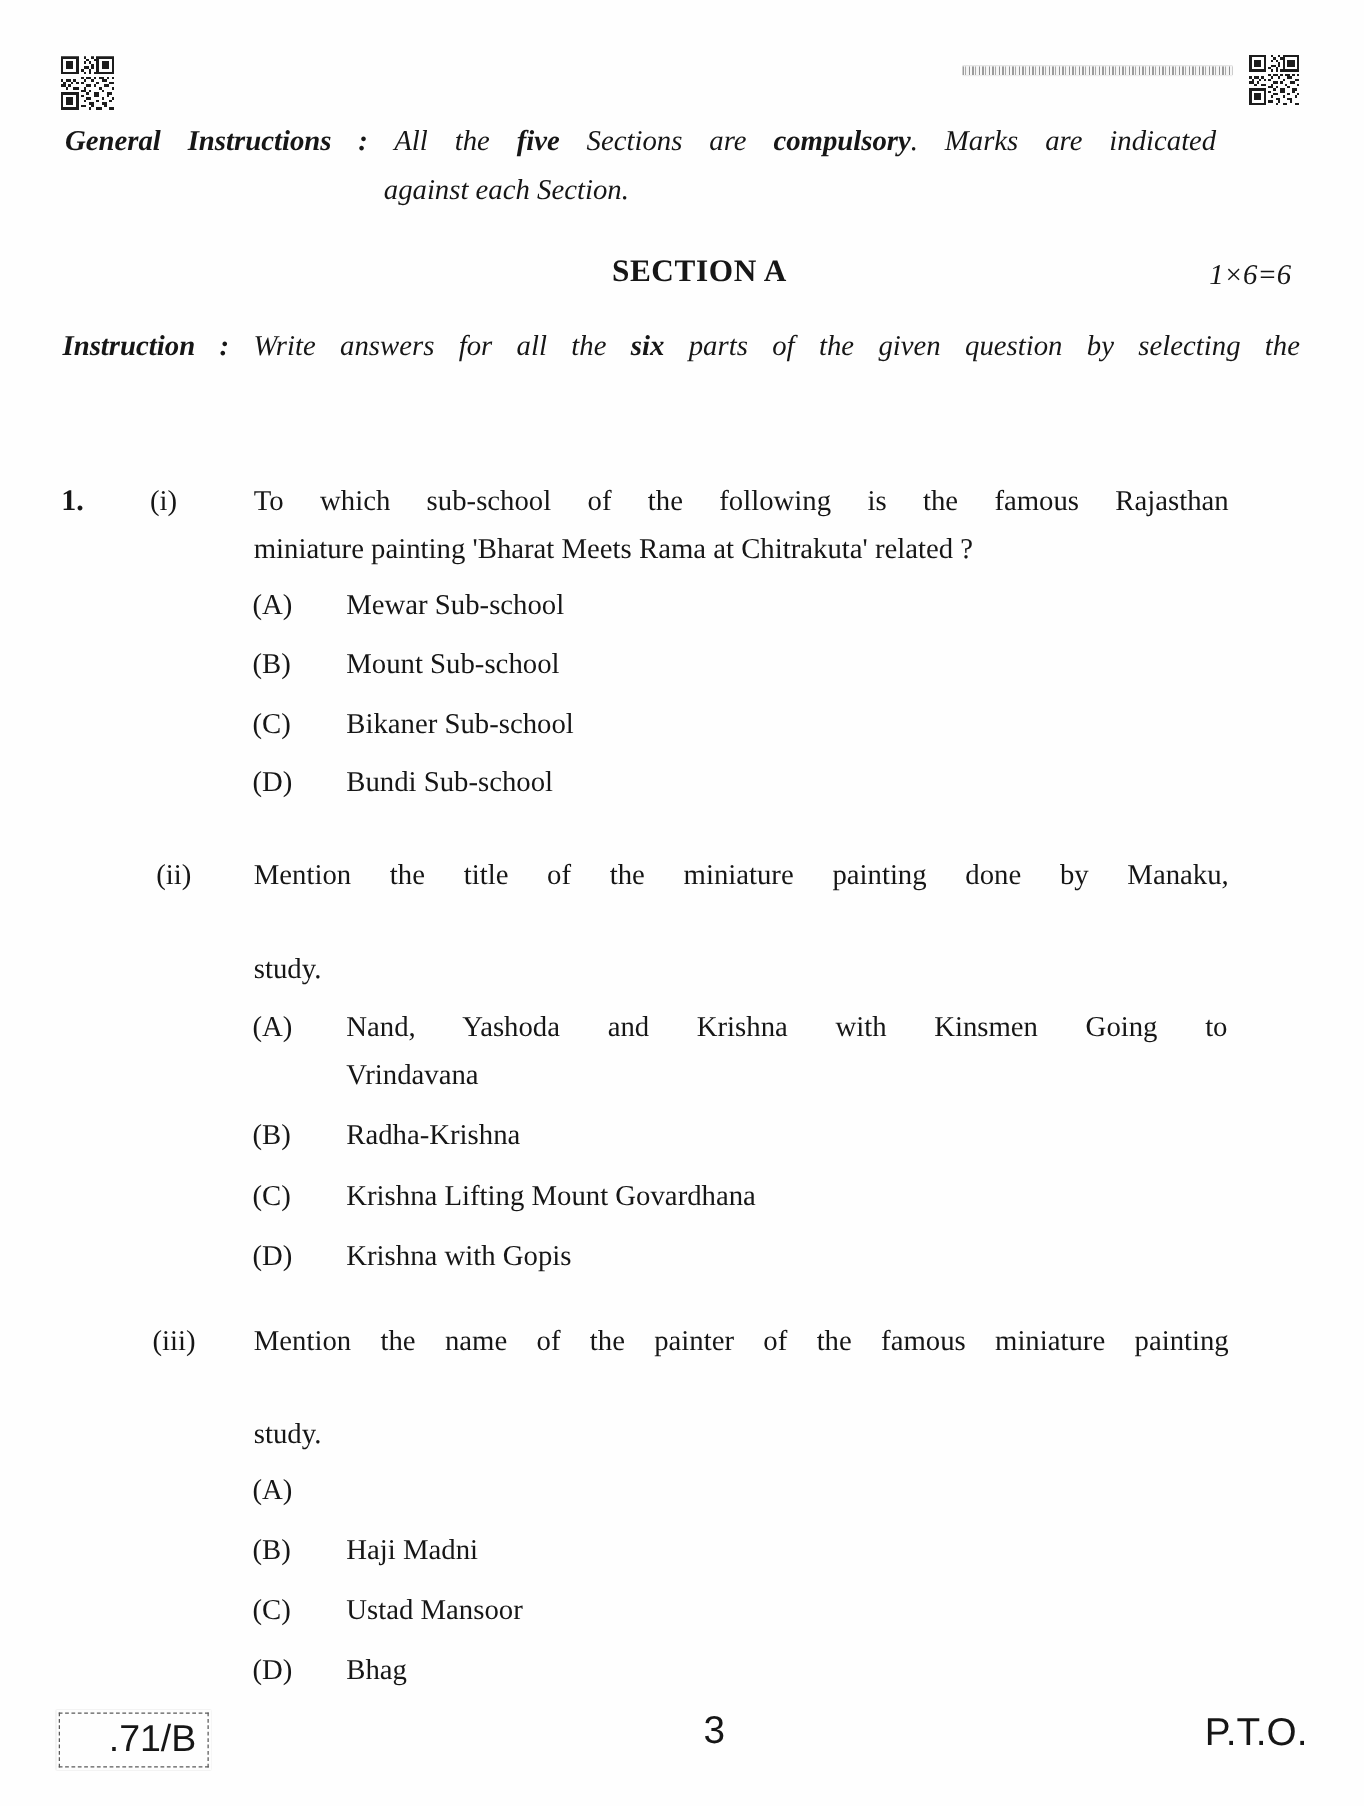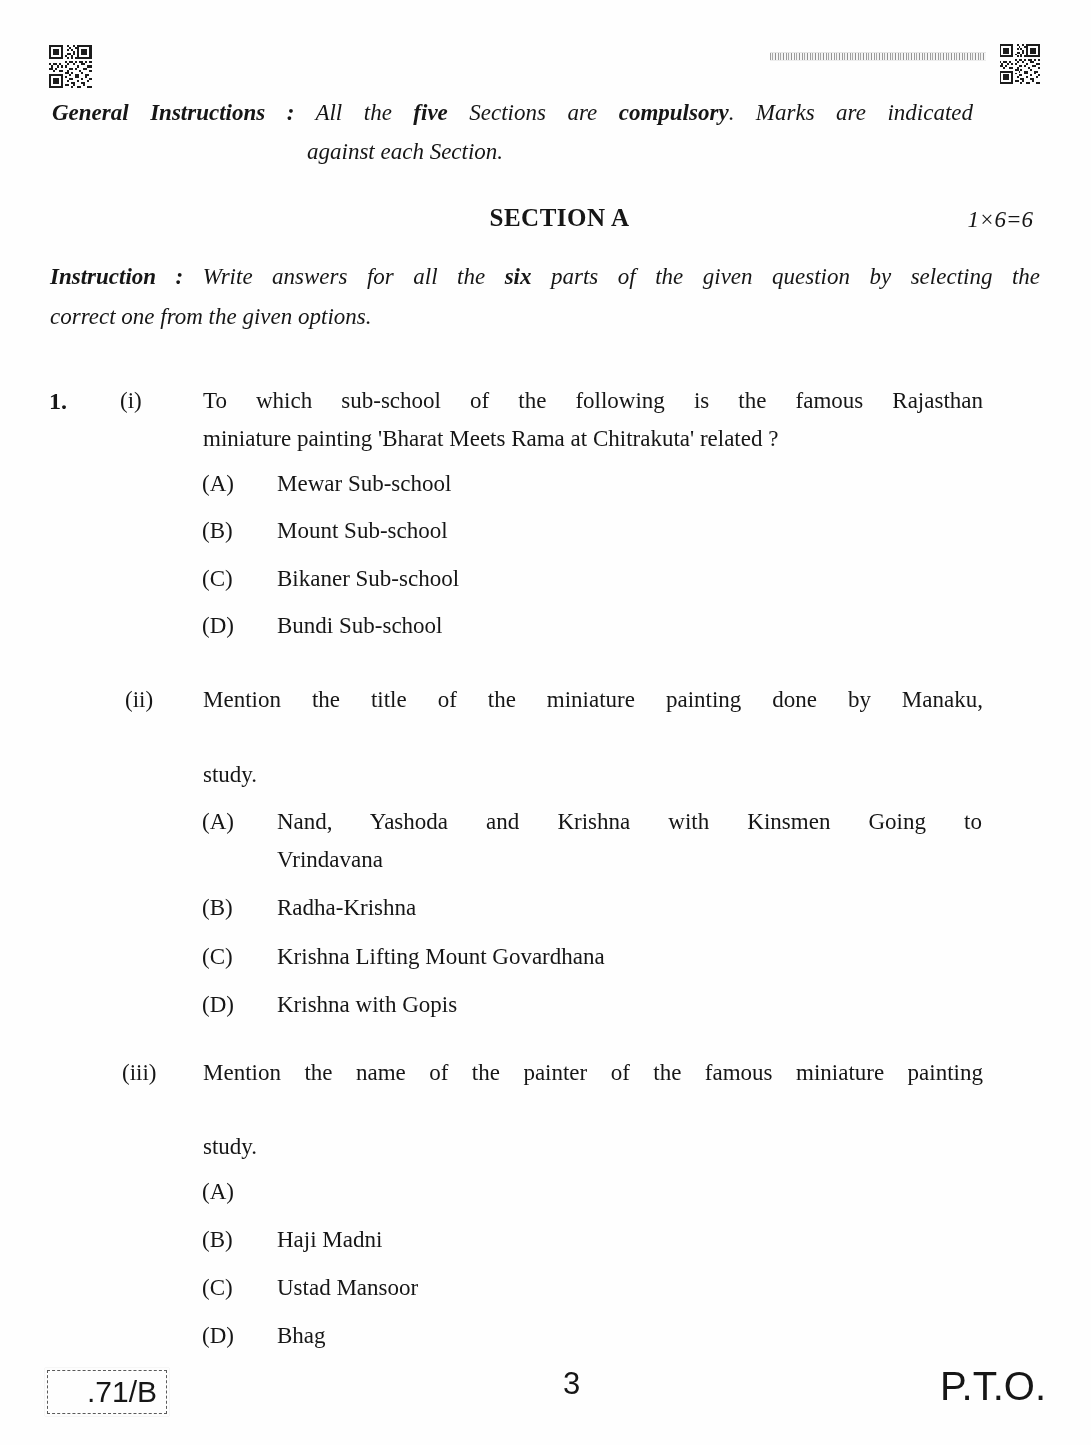--- a/index.html
+++ b/index.html
@@ -66,21 +66,20 @@
     <span class="b">General Instructions :</span><span> All the </span><span class="b">five</span><span> Sections are </span><span class="b">compulsory</span><span>. Marks are indicated</span>
   </div>
   <div class="abs it nowrap" style="left:307px;top:137px">against each Section.</div>
 
   <div class="abs b section-title" style="left:0;right:0;top:203px;text-align:center;transform:translateX(14px);font-size:25px">SECTION A</div>
   <div class="abs it" style="top:205px;right:58px">1×6=6</div>
 
   <div class="abs it jl" style="left:50px;top:262px;width:990px">
     <span class="b">Instruction :</span><span> Write answers for all the </span><span class="b">six</span><span> parts of the given question by selecting the</span>
   </div>
-  <div class="abs it nowrap" style="left:50px;top:302px">correct one from the given options.</div>
 
   <div class="abs b nowrap" style="left:49px;top:386px;font-size:24px">1.</div>
 
   <div class="abs nowrap" style="left:120px;top:386px">(i)</div>
   <div class="abs jl" style="left:203px;top:386px;width:780px">To which sub-school of the following is the famous Rajasthan</div>
   <div class="abs nowrap" style="left:203px;top:424px">miniature painting 'Bharat Meets Rama at Chitrakuta' related ?</div>
 
   <div class="abs nowrap" style="left:202px;top:469px">(A)</div>
   <div class="abs nowrap" style="left:277px;top:469px">Mewar Sub-school</div>
   <div class="abs nowrap" style="left:202px;top:516px">(B)</div>
@@ -113,15 +112,15 @@
   <div class="abs nowrap" style="left:277px;top:1225px">Haji Madni</div>
   <div class="abs nowrap" style="left:202px;top:1273px">(C)</div>
   <div class="abs nowrap" style="left:277px;top:1273px">Ustad Mansoor</div>
   <div class="abs nowrap" style="left:202px;top:1321px">(D)</div>
   <div class="abs nowrap" style="left:277px;top:1321px">Bhag</div>
 
   <div class="abs codebox sans" style="left:47px;top:1370px;width:88px;height:42px;font-size:30px">
     <span>.71/B</span>
   </div>
   <div class="abs sans" style="left:0;right:0;top:1369px;text-align:center;transform:translateX(11px);font-size:31px">3</div>
-  <div class="abs sans nowrap" style="top:1371px;right:45px;font-size:40px">P.T.O.</div>
+  <div class="abs sans nowrap" style="top:1371px;right:45px;font-size:31px">P.T.O.</div>
 
 </div>
 
 </body></html>

